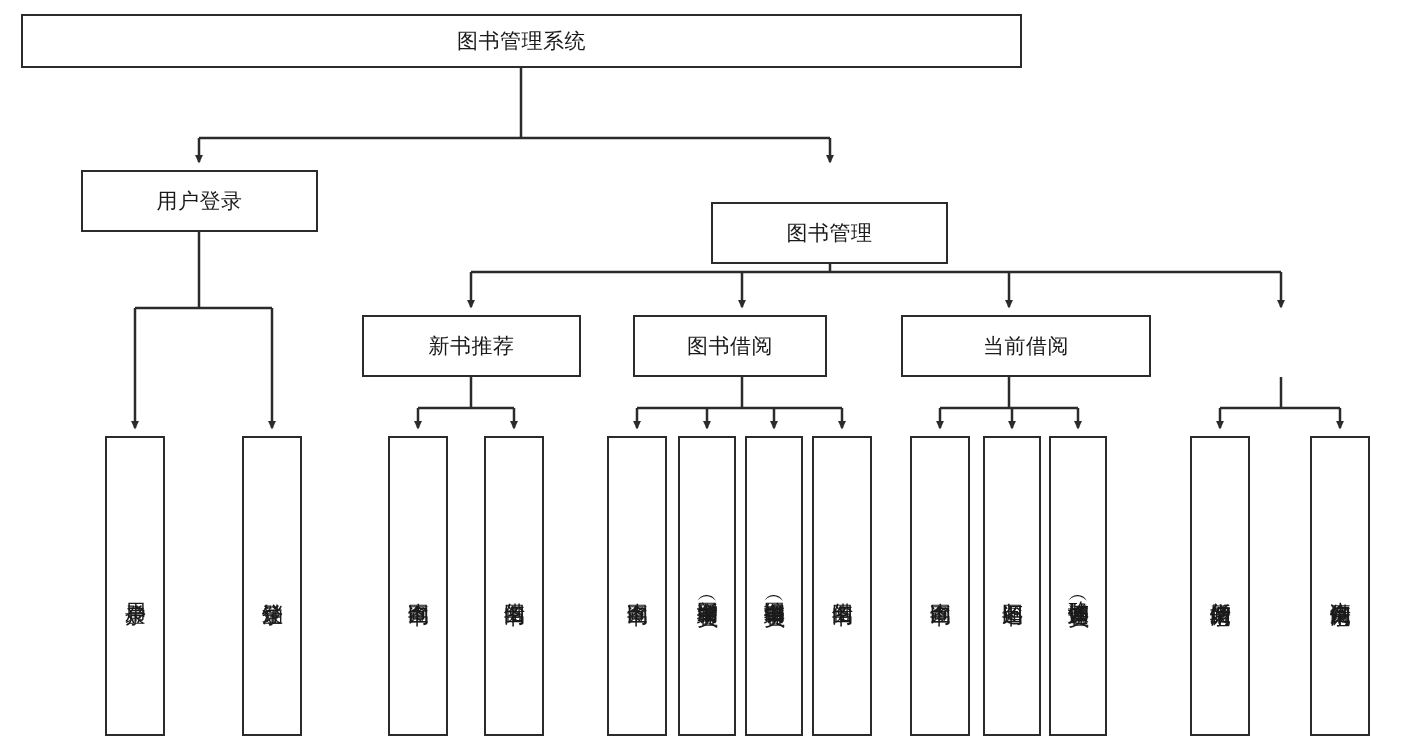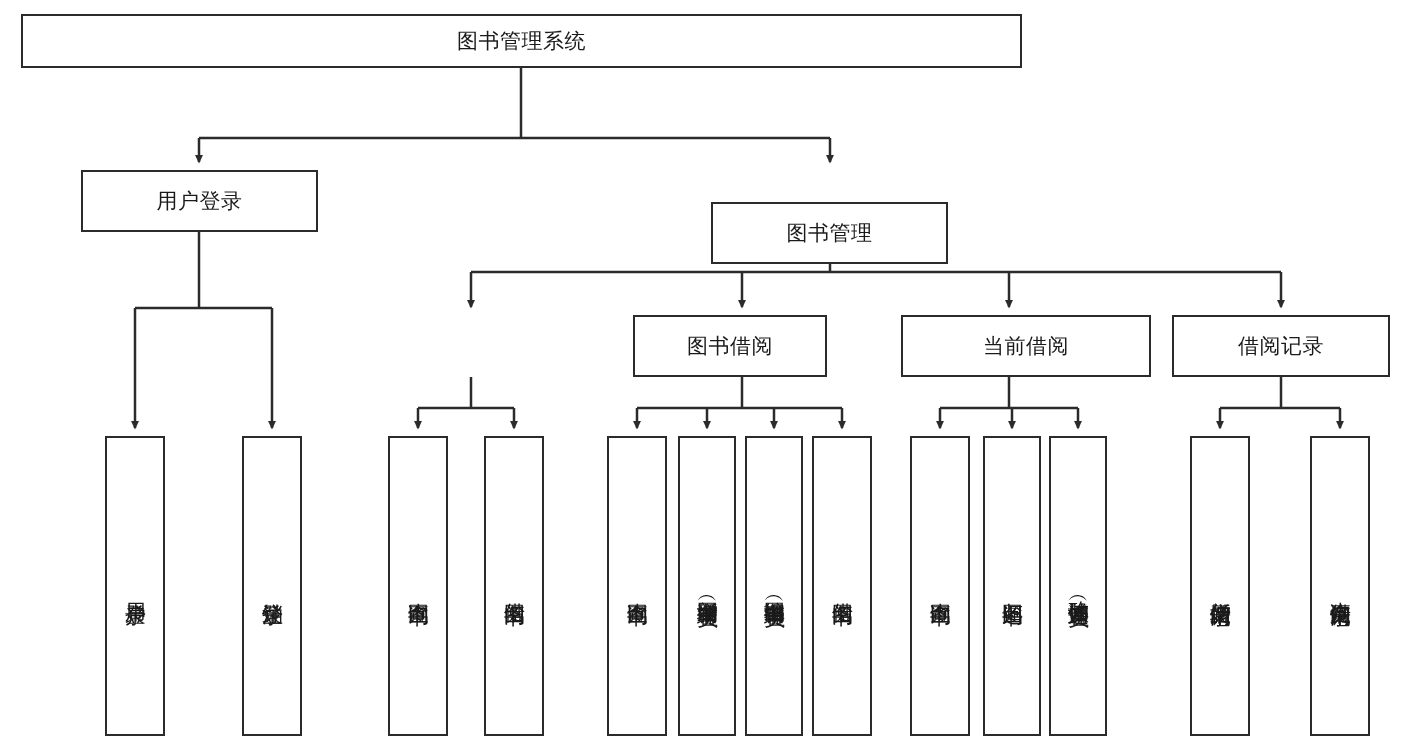--- a/index.html
+++ b/index.html
@@ -120,28 +120,28 @@
     <span class="lbl">图书管理系统</span>
   </div>
 
   <div class="node" style="left:81px; top:170px; width:237px; height:62px;">
     <span class="lbl">用户登录</span>
   </div>
   <div class="node" style="left:711px; top:170px; width:237px; height:62px;margin-top:32px;">
     <span class="lbl">图书管理</span>
   </div>
 
+  <div class="node" style="left:362px; top:315px; width:219px; height:62px;">
+    <span class="lbl">新书推荐</span>
+  </div>
   <div class="node" style="left:633px; top:315px; width:194px; height:62px;">
     <span class="lbl">图书借阅</span>
   </div>
   <div class="node" style="left:901px; top:315px; width:250px; height:62px;">
     <span class="lbl">当前借阅</span>
-  </div>
-  <div class="node" style="left:1172px; top:315px; width:218px; height:62px;">
-    <span class="lbl">借阅记录</span>
   </div>
 
   <div class="node vertical" style="left:105px; top:436px; width:60px; height:300px;">
     <span class="lbl">用户登录</span>
   </div>
   <div class="node vertical" style="left:242px; top:436px; width:60px; height:300px;">
     <span class="lbl">注销登录</span>
   </div>
 
   <div class="node vertical" style="left:388px; top:436px; width:60px; height:300px;">

